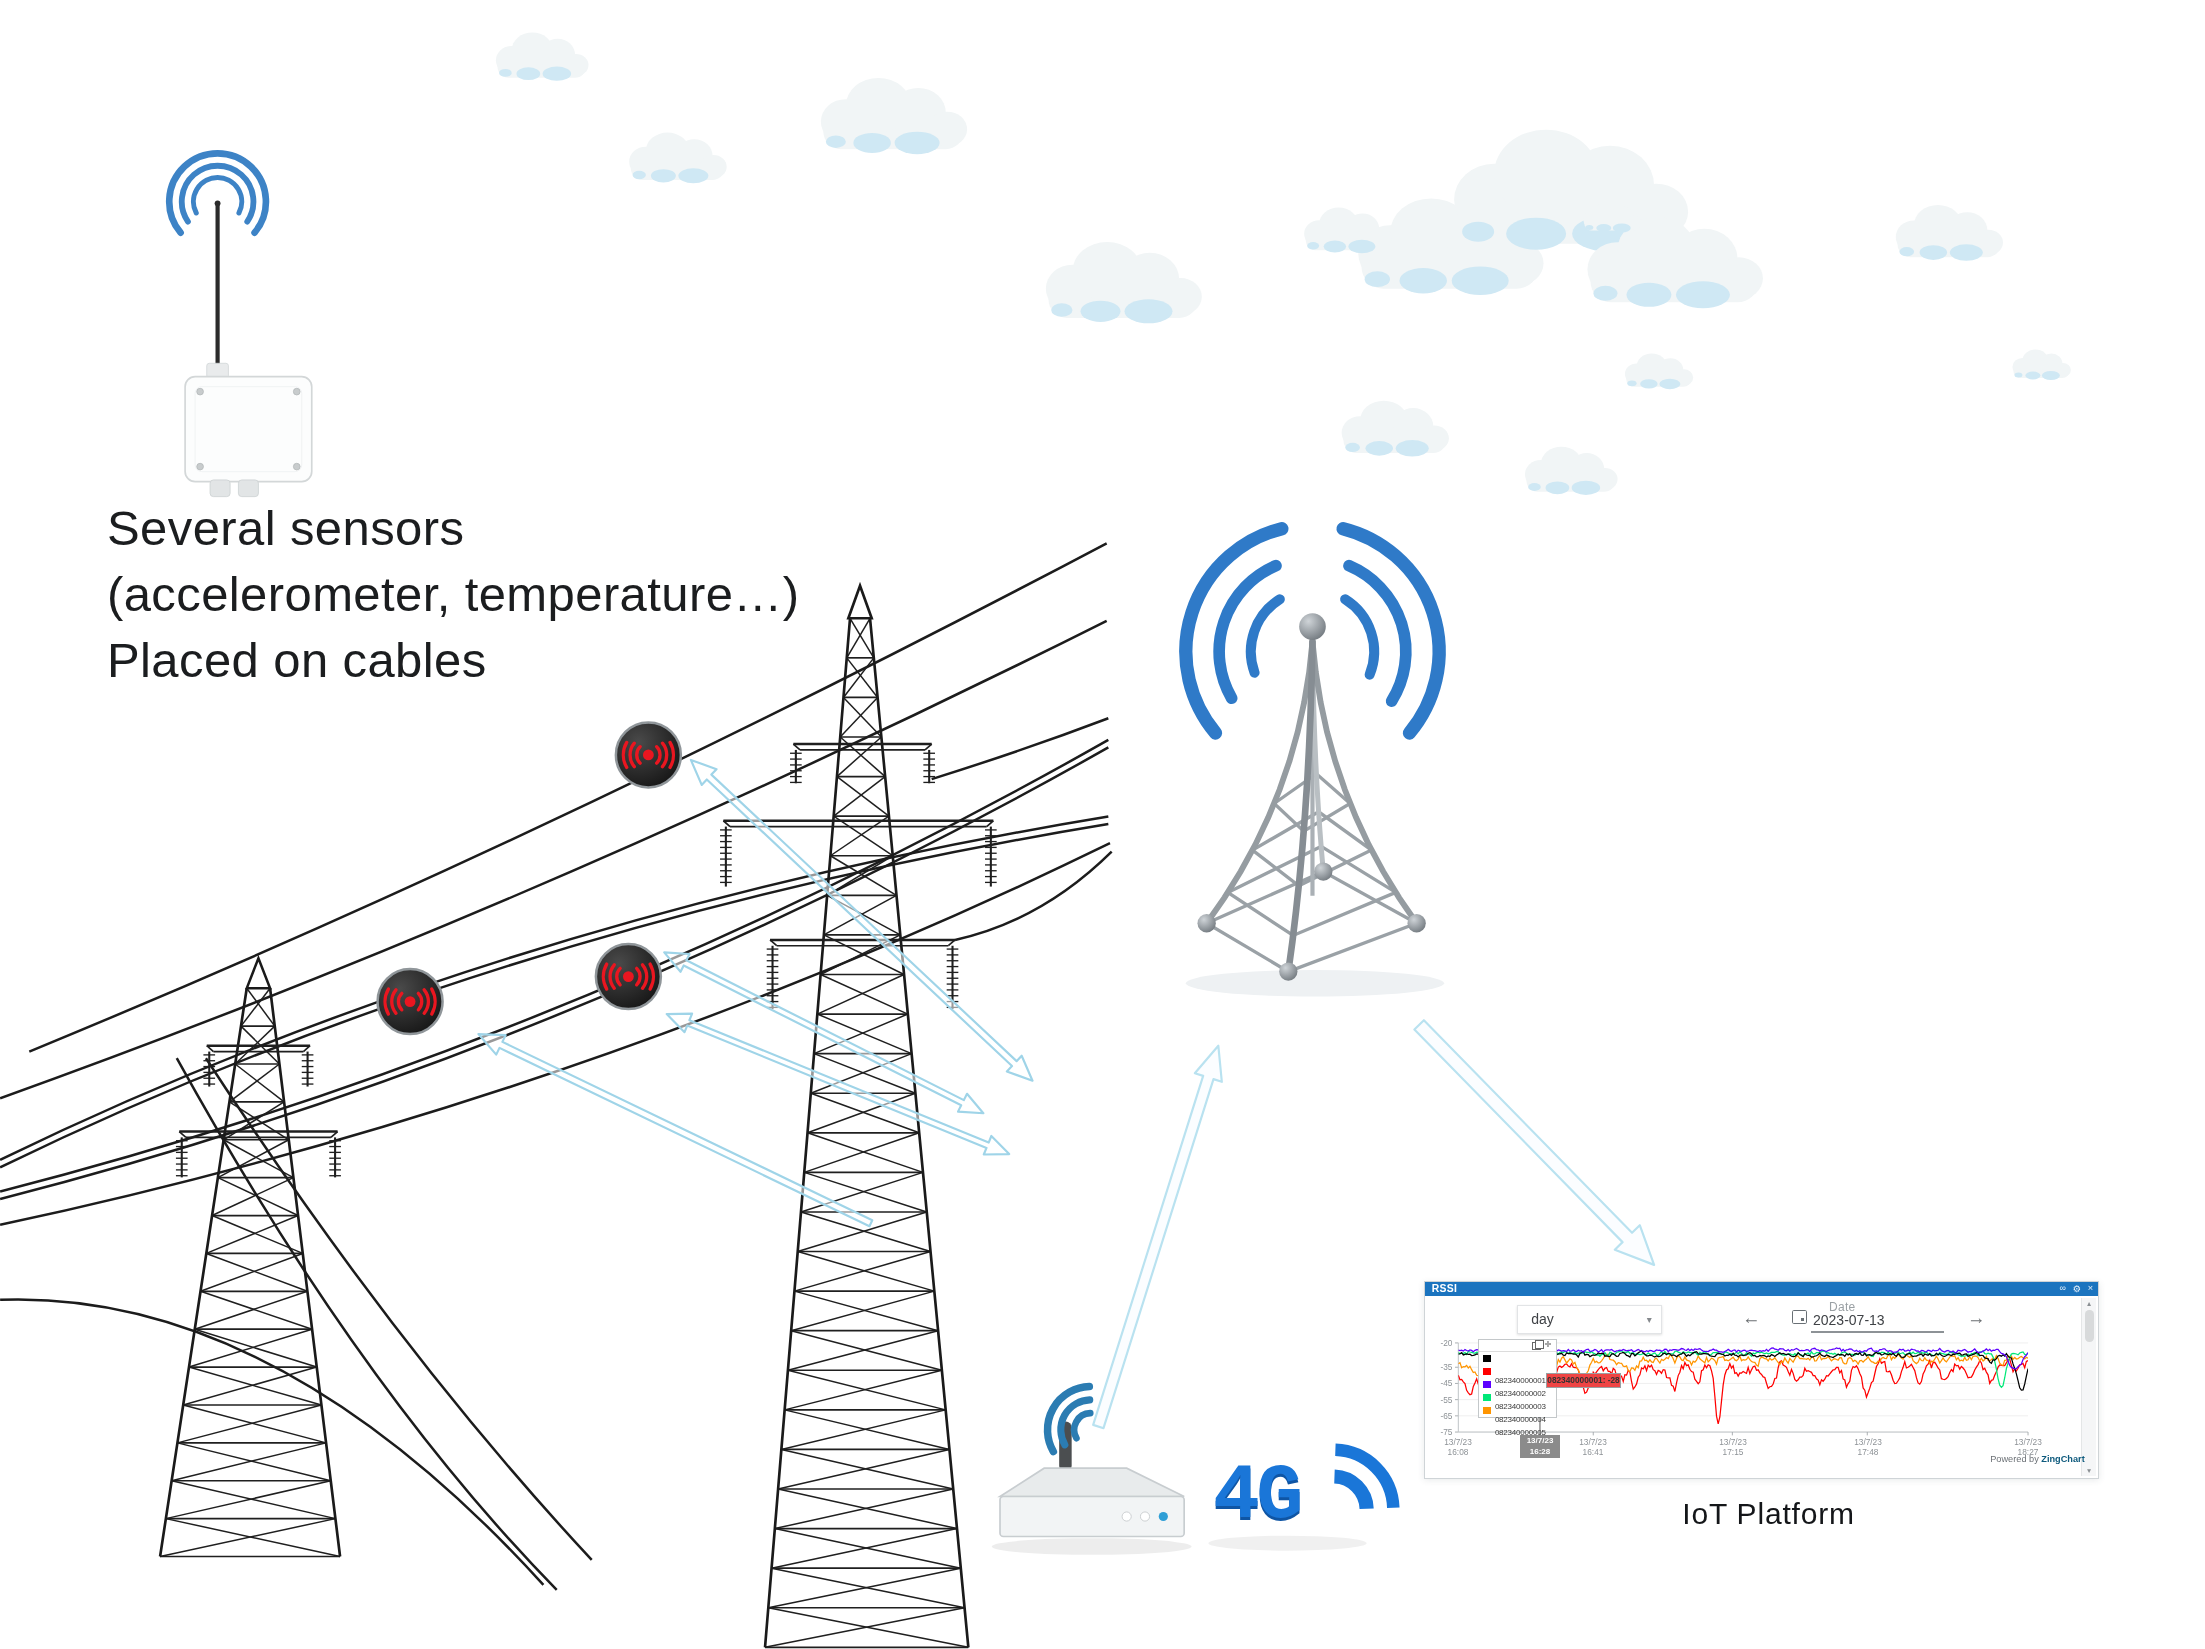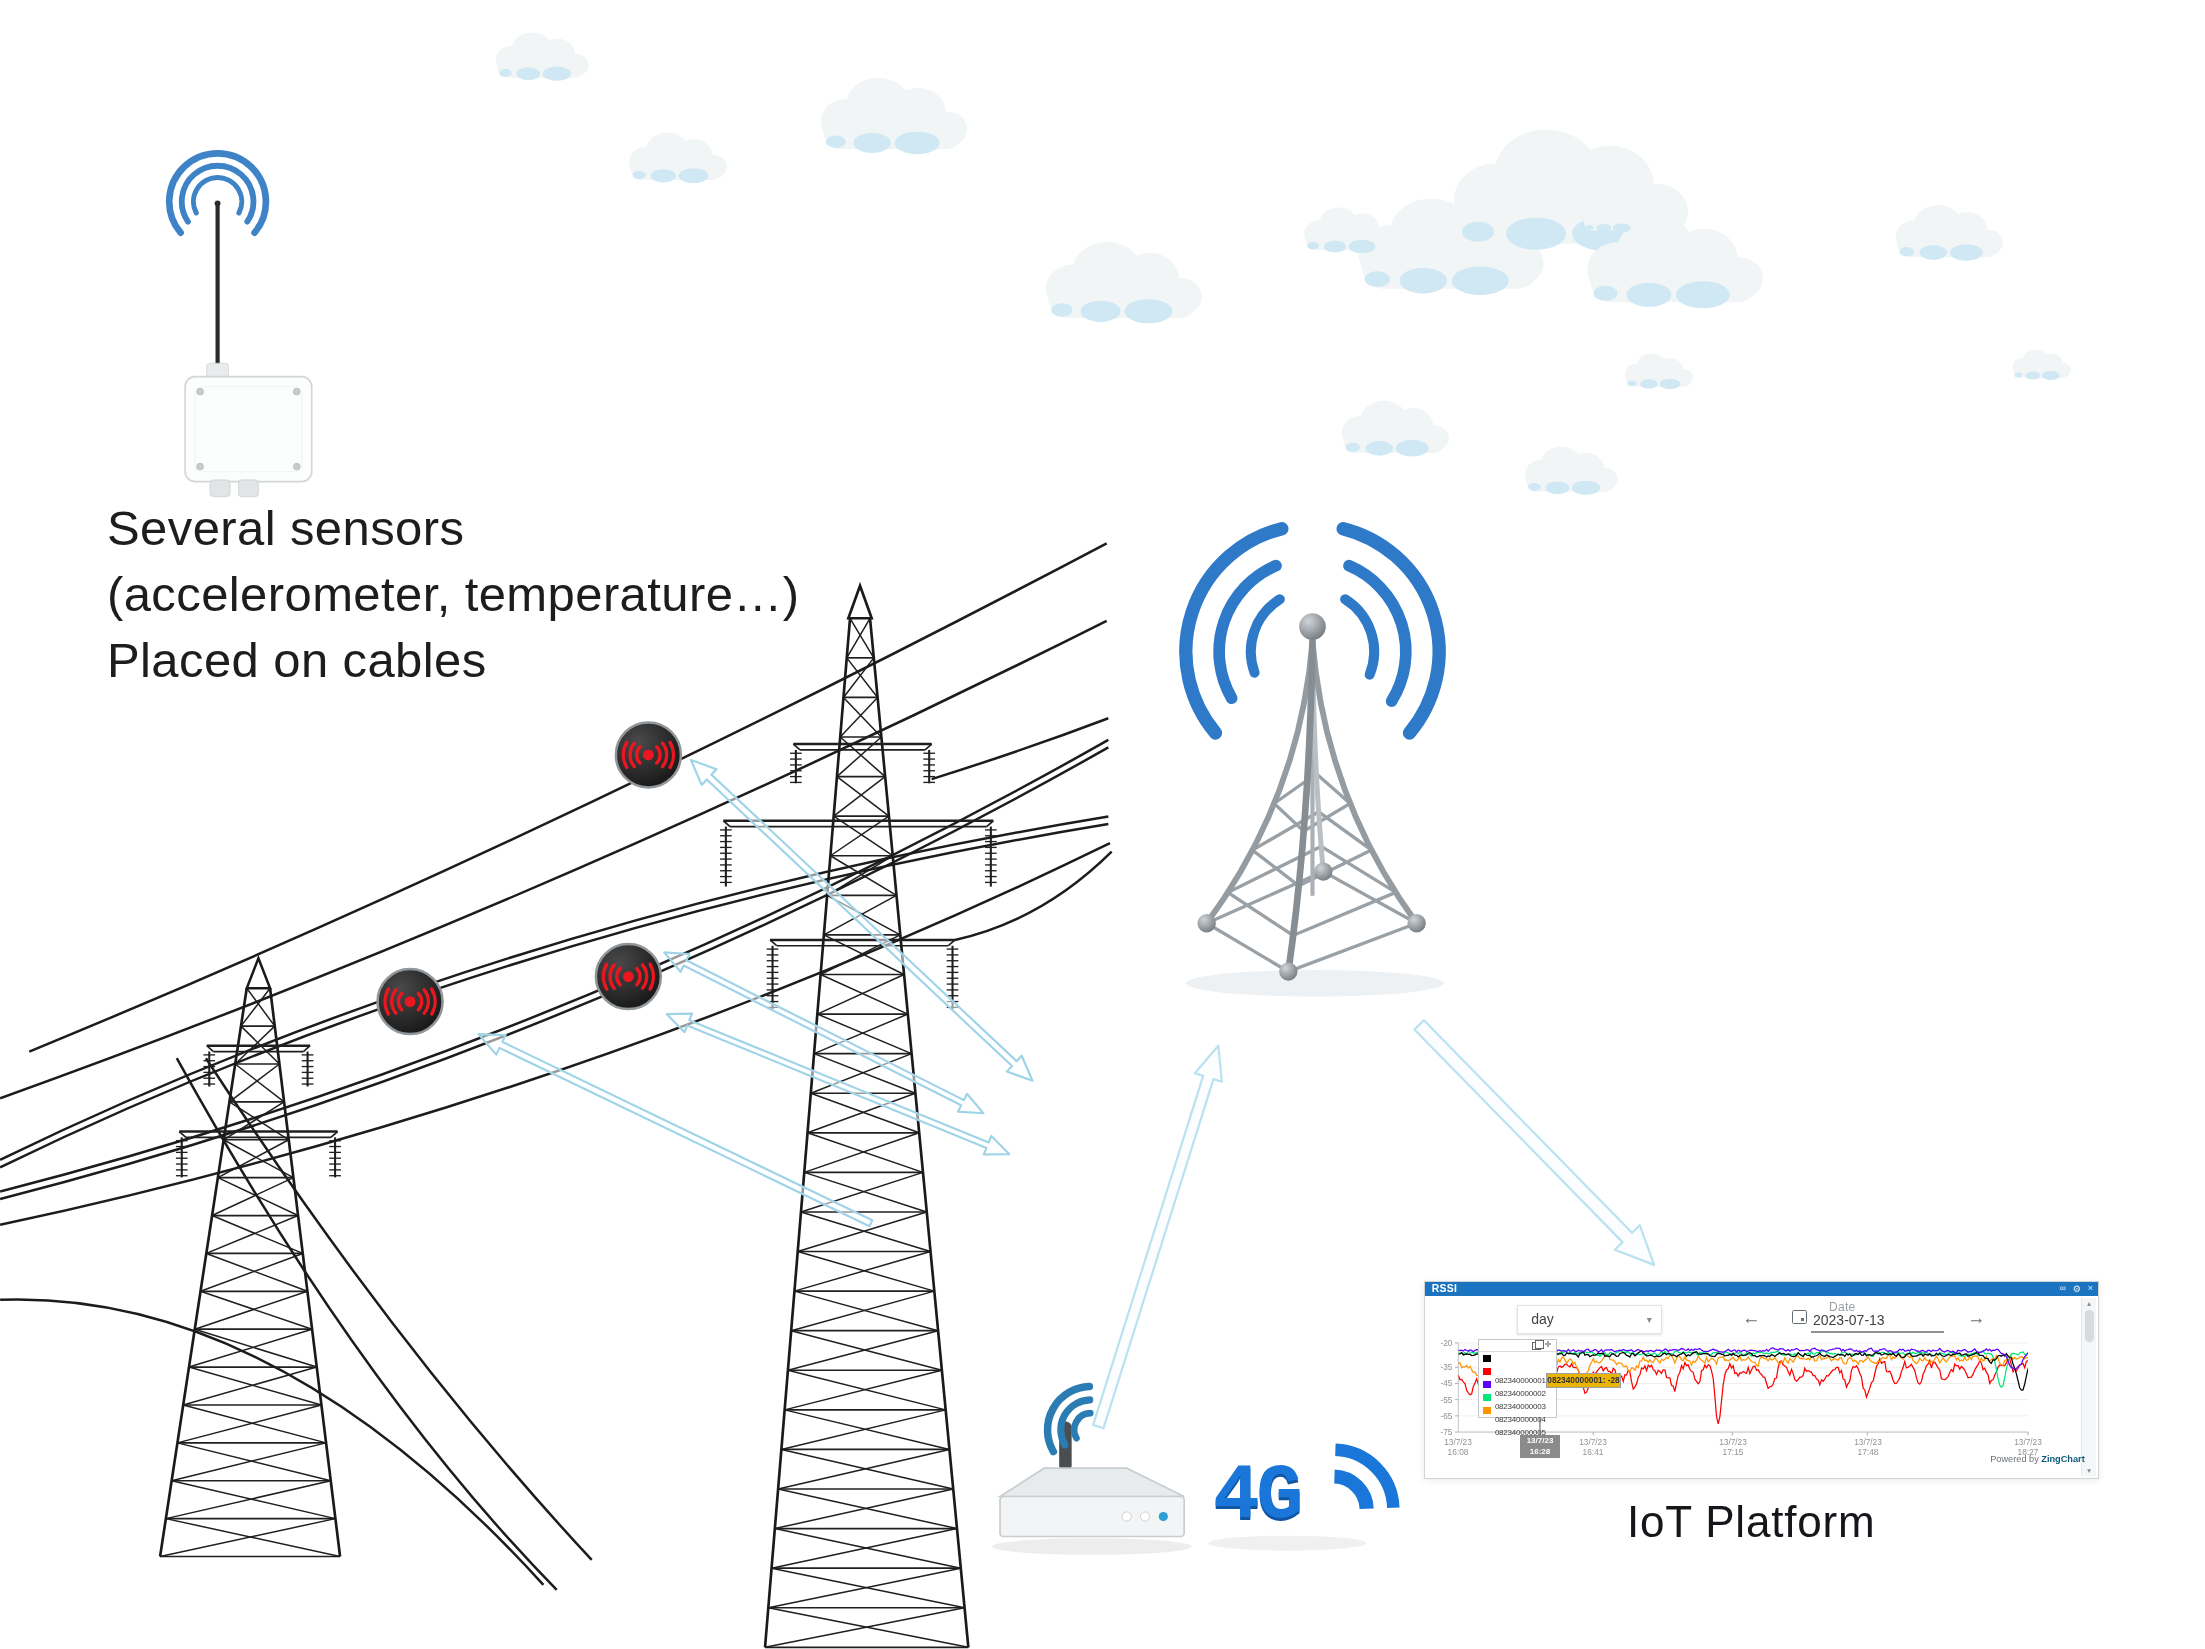--- a/index.html
+++ b/index.html
@@ -4,21 +4,21 @@
 <style>
   html,body{margin:0;padding:0;background:#fff;}
   .stage{position:relative;width:2205px;height:1649px;background:#ffffff;overflow:hidden;
          font-family:"Liberation Sans",sans-serif;}
   .abs{position:absolute;}
   svg{display:block;}
   
   .note{left:107px;top:495px;font-size:49px;line-height:66px;font-weight:300;
         color:#1b1d1f;letter-spacing:0.4px;z-index:2;}
   
-  .iot-label{left:1627px;top:1497px;width:283px;text-align:left;font-size:44px;
+  .iot-label{left:1627px;top:1497px;width:283px;text-align:center;font-size:30px;
              font-weight:300;color:#141619;letter-spacing:0.8px;z-index:2;}
   
   .fourg{left:1213px;top:1452px;font-size:78px;font-weight:800;color:#1a76d8;
          letter-spacing:-3.3px;text-shadow:0 3.3px 0 #0f55a4;z-index:2;font-family:Liberation Mono, monospace;}
   
   .rssi{left:1424px;top:1281px;width:673px;height:196px;background:#fff;
         border:0.8px solid #cfd4d7;box-shadow:0 1.7px 6.7px rgba(60,70,80,.12);z-index:3;}
   .rssi-titlebar{left:0;top:0;width:100%;height:14px;background:#1b74bf;color:#fff;}
   .rssi-title{left:6.7px;top:0.8px;font-size:10.4px;font-weight:bold;letter-spacing:0.3px;}
   .tb-icons{right:5px;top:0.8px;font-size:9.2px;display:flex;gap:6.7px;color:#eaf3fb;}
@@ -35,21 +35,21 @@
   .date-underline{left:386px;top:49px;width:133px;height:1.7px;background:#8d9296;}
   .legend{left:53px;top:57px;width:77px;background:#fff;border:0.8px solid #c4c8ca;z-index:5;}
   .legend-head{height:10.8px;border-bottom:0.8px solid #dcdcdc;position:relative;}
   .lg-ic{position:absolute;top:1.7px;width:6.7px;height:6.7px;border:0.8px solid #666;}
   .lg-copy{right:15px;}
   .lg-copy::after{content:"";position:absolute;left:1.7px;top:-2.5px;width:6.7px;height:6.7px;border:0.8px solid #666;background:#fff;}
   .lg-move{right:3.3px;border:none;color:#555;font-size:8.3px;line-height:6.7px;top:0.8px;width:8.3px;}
   .legend-row{display:flex;align-items:center;height:13px;padding-left:4.2px;}
   .legend-sw{width:7.5px;height:7.5px;margin-right:4.2px;flex:0 0 7.5px;}
   .legend-lb{font-size:8px;color:#3a3a3a;letter-spacing:-0.2px;margin-top:45px;}
-  .tooltip{left:121px;top:91px;width:73px;height:13.3px;border:0.8px solid #9aa0a3;background:#eab308;
+  .tooltip{left:121px;top:91px;width:73px;height:13.3px;border:0.8px solid #9aa0a3;background:#ef4444;
            font-size:8.3px;font-weight:bold;color:#333;text-align:center;line-height:13.3px;z-index:6;}
   .selbox{left:95px;top:153px;width:40px;height:22.5px;background:#8b8b8b;color:#fff;
           font-size:8px;font-weight:bold;text-align:center;line-height:10.8px;padding-top:0.8px;z-index:4;}
   .xtick{font-size:8.3px;color:#8d9296;text-align:center;line-height:10px;width:58px;margin-left:-29px;}
   .scrollbar{left:656px;top:16px;width:14px;height:178px;background:#f5f6f7;border-left:0.8px solid #e4e6e7;}
   .sb-arrow{left:0;width:14px;text-align:center;font-size:6.7px;color:#8a8f93;}
   .sb-thumb{left:2.5px;top:11.7px;width:9.2px;height:32px;background:#d8dadb;border-radius:4.2px;}
   .powered{right:13.3px;top:172px;font-size:9.2px;color:#6b7075;text-align:right;}
   .powered b{color:#0e5a7d;}
 </style>

